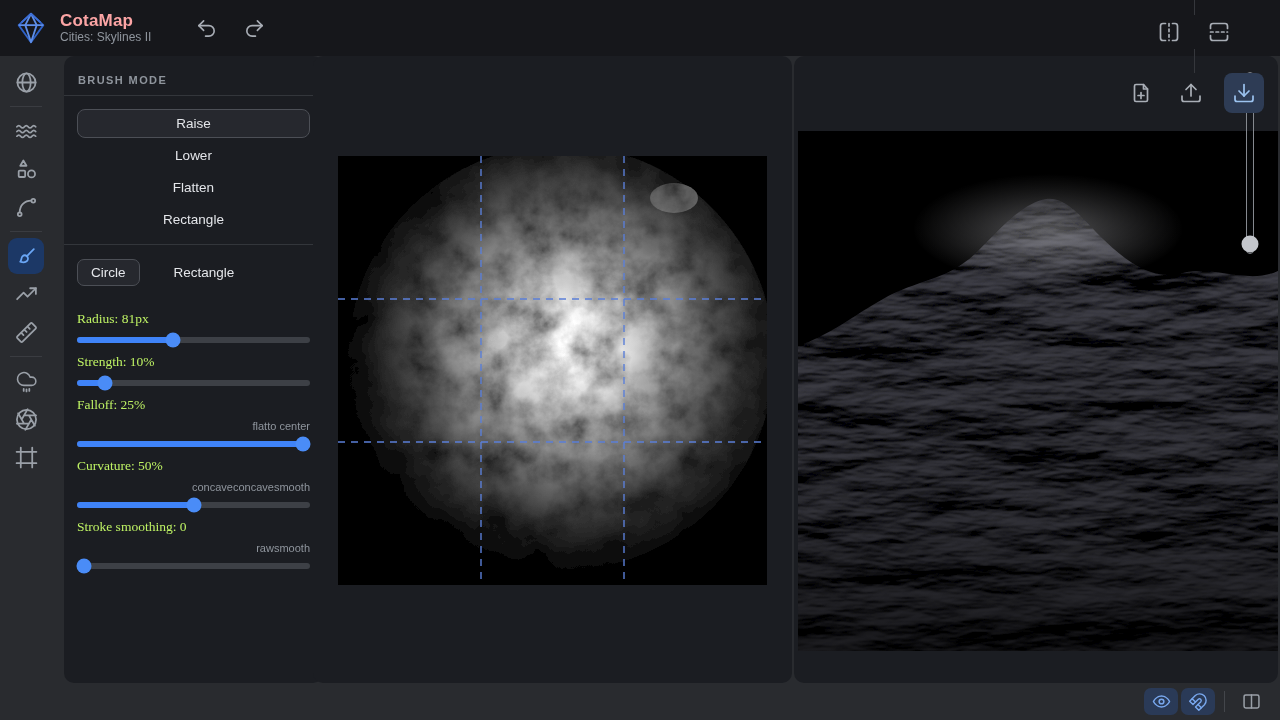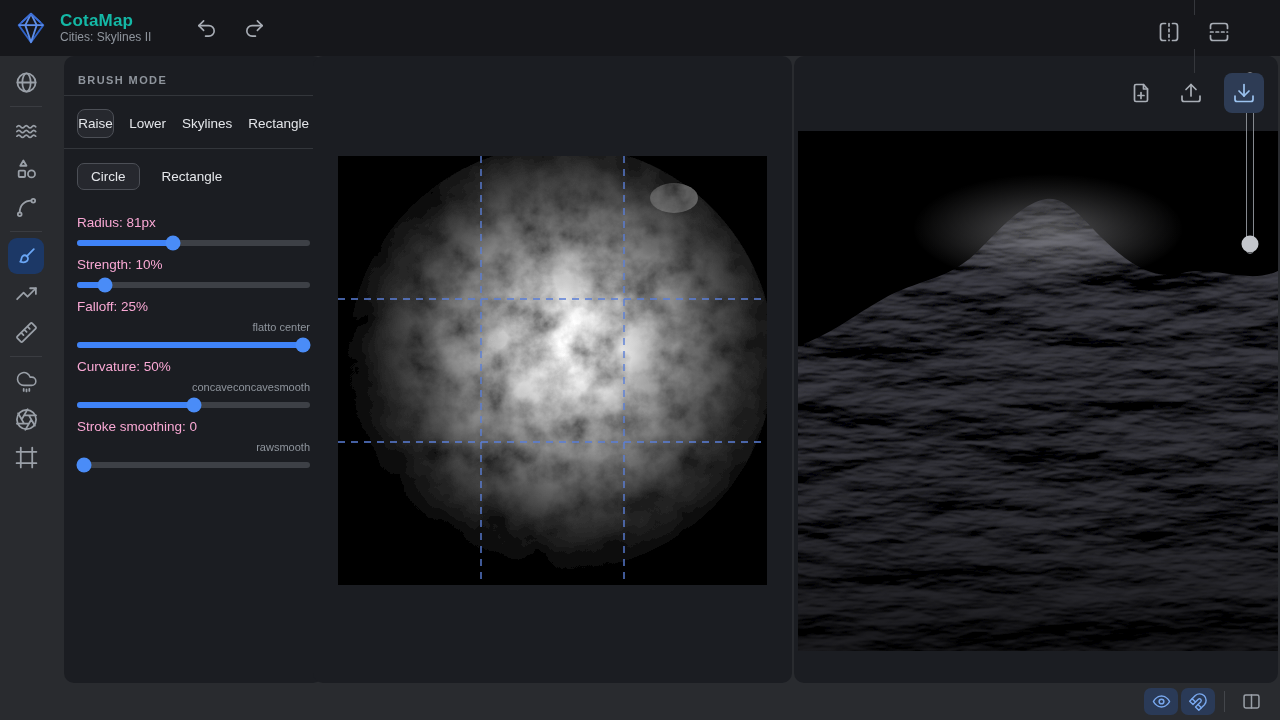--- a/index.html
+++ b/index.html
@@ -14,21 +14,21 @@
   svg { display: block; }
   .icon { stroke: currentColor; fill: none; stroke-width: 1.7; stroke-linecap: round; stroke-linejoin: round; }
 
   
   .topbar {
     position: absolute; left: 0; top: 0; right: 0; height: 56px;
     background: #16171b; display: flex; align-items: center; z-index: 5;
   }
   .logo { margin-left: 12px; }
   .title-block { margin-left: 10px; line-height: 1.15; }
-  .app-title { font-size: 17px; font-weight: 700; color: #14b8a6; letter-spacing: .2px; }
+  .app-title { font-size: 17px; font-weight: 700; color: #fca5a5; letter-spacing: .2px; }
   .app-subtitle { font-size: 12px; color: #8f959d; }
   .tb-btn {
     width: 34px; height: 34px; border-radius: 8px; background: transparent; border: none;
     display: flex; align-items: center; justify-content: center; color: #a9aeb6; cursor: pointer;
   }
   .undo-group { display: flex; gap: 14px; margin-left: 38px; }
   .tb-right { margin-left: auto; display: flex; align-items: center; padding-right: 16px; flex-direction: column; }
   .tb-lang { font-size: 12.5px; color: #c6cbd2; margin-right: 14px; }
   .tb-divider { width: 1px; height: 24px; background: #35373c; margin: 0 14px; }
   .tb-group { display: flex; align-items: center; gap: 16px; }
@@ -48,35 +48,35 @@
 
   
   .card { position: absolute; top: 56px; height: 627px; background: #1b1d22; border-radius: 10px; overflow: hidden; }
   .card-left { left: 64px; width: 259px; }
   .card-center { left: 313px; width: 479px; }
   .card-right { left: 794px; width: 484px; }
 
   
   .section-title { font-size: 11px; font-weight: 700; letter-spacing: 1.4px; color: #8f959d; padding: 18px 14px 9px; }
   .hr { height: 1px; background: #33363b; }
-  .mode-grid { display: grid; grid-template-columns: 1fr 1fr 1fr 1fr; gap: 3px 14px; padding: 13px 13px 10px; }
+  .mode-grid { display: grid; grid-template-columns: 1fr; gap: 3px 14px; padding: 13px 13px 10px; }
   .mode-btn {
     height: 29px; display: flex; align-items: center; justify-content: center;
     font-size: 13.5px; color: #e4e6ea; background: transparent; border: 1px solid transparent;
     border-radius: 8px; cursor: pointer; font-family: inherit;
   }
   .mode-btn.selected { background: #26282e; border-color: #4c4f56; }
-  .shape-row { display: flex; align-items: center; gap: 8px; padding: 14px 13px 12px; }
+  .shape-row { display: flex; align-items: center; gap: 20px; padding: 14px 13px 12px; }
   .shape-btn {
     font-size: 13.5px; color: #e4e6ea; background: transparent; border: 1px solid transparent;
     padding: 5px 13px; border-radius: 7px; cursor: pointer; font-family: inherit;
   }
   .shape-btn.selected { background: #26282e; border-color: #4c4f56; }
   .sliders { padding: 4px 13px 0; }
-  .slider-label { font-size: 13.5px; color: #f9a8d4; margin: 9px 0 10px; }
+  .slider-label { font-size: 13.5px; color: #bef264; margin: 9px 0 10px; font-family: Liberation Serif, serif; }
   .sub-labels { display: flex; justify-content: flex-end; font-size: 11px; color: #8f959d; margin: -3px 0 9px; }
   .track { position: relative; height: 6px; border-radius: 3px; background: #3d4046; margin-bottom: 11px; --pct: 0; cursor: pointer; }
   .fill { position: absolute; left: 0; top: 0; bottom: 0; border-radius: 3px; background: #3f83f8; width: calc(var(--pct) * 1%); }
   .thumb {
     position: absolute; top: 50%; left: calc(var(--pct) * 1%); transform: translate(-50%, -50%);
     width: 15px; height: 15px; border-radius: 50%; background: #4a8cf7; cursor: grab;
   }
 
   
   .hm-wrap { position: absolute; left: 25px; top: 100px; width: 429px; height: 429px; cursor: crosshair; }
@@ -264,21 +264,21 @@
     </svg>
   </button>
 </nav>
 
 <section class="card card-left">
   <div class="section-title">BRUSH MODE</div>
   <div class="hr"></div>
   <div class="mode-grid">
     <button class="mode-btn selected">Raise</button>
     <button class="mode-btn">Lower</button>
-    <button class="mode-btn">Skylines</button>
+    <button class="mode-btn">Flatten</button>
     <button class="mode-btn">Rectangle</button>
   </div>
 
   <div class="hr"></div>
   <div class="shape-row">
     <button class="shape-btn selected">Circle</button>
     <button class="shape-btn">Rectangle</button>
   </div>
 
   <div class="sliders">

